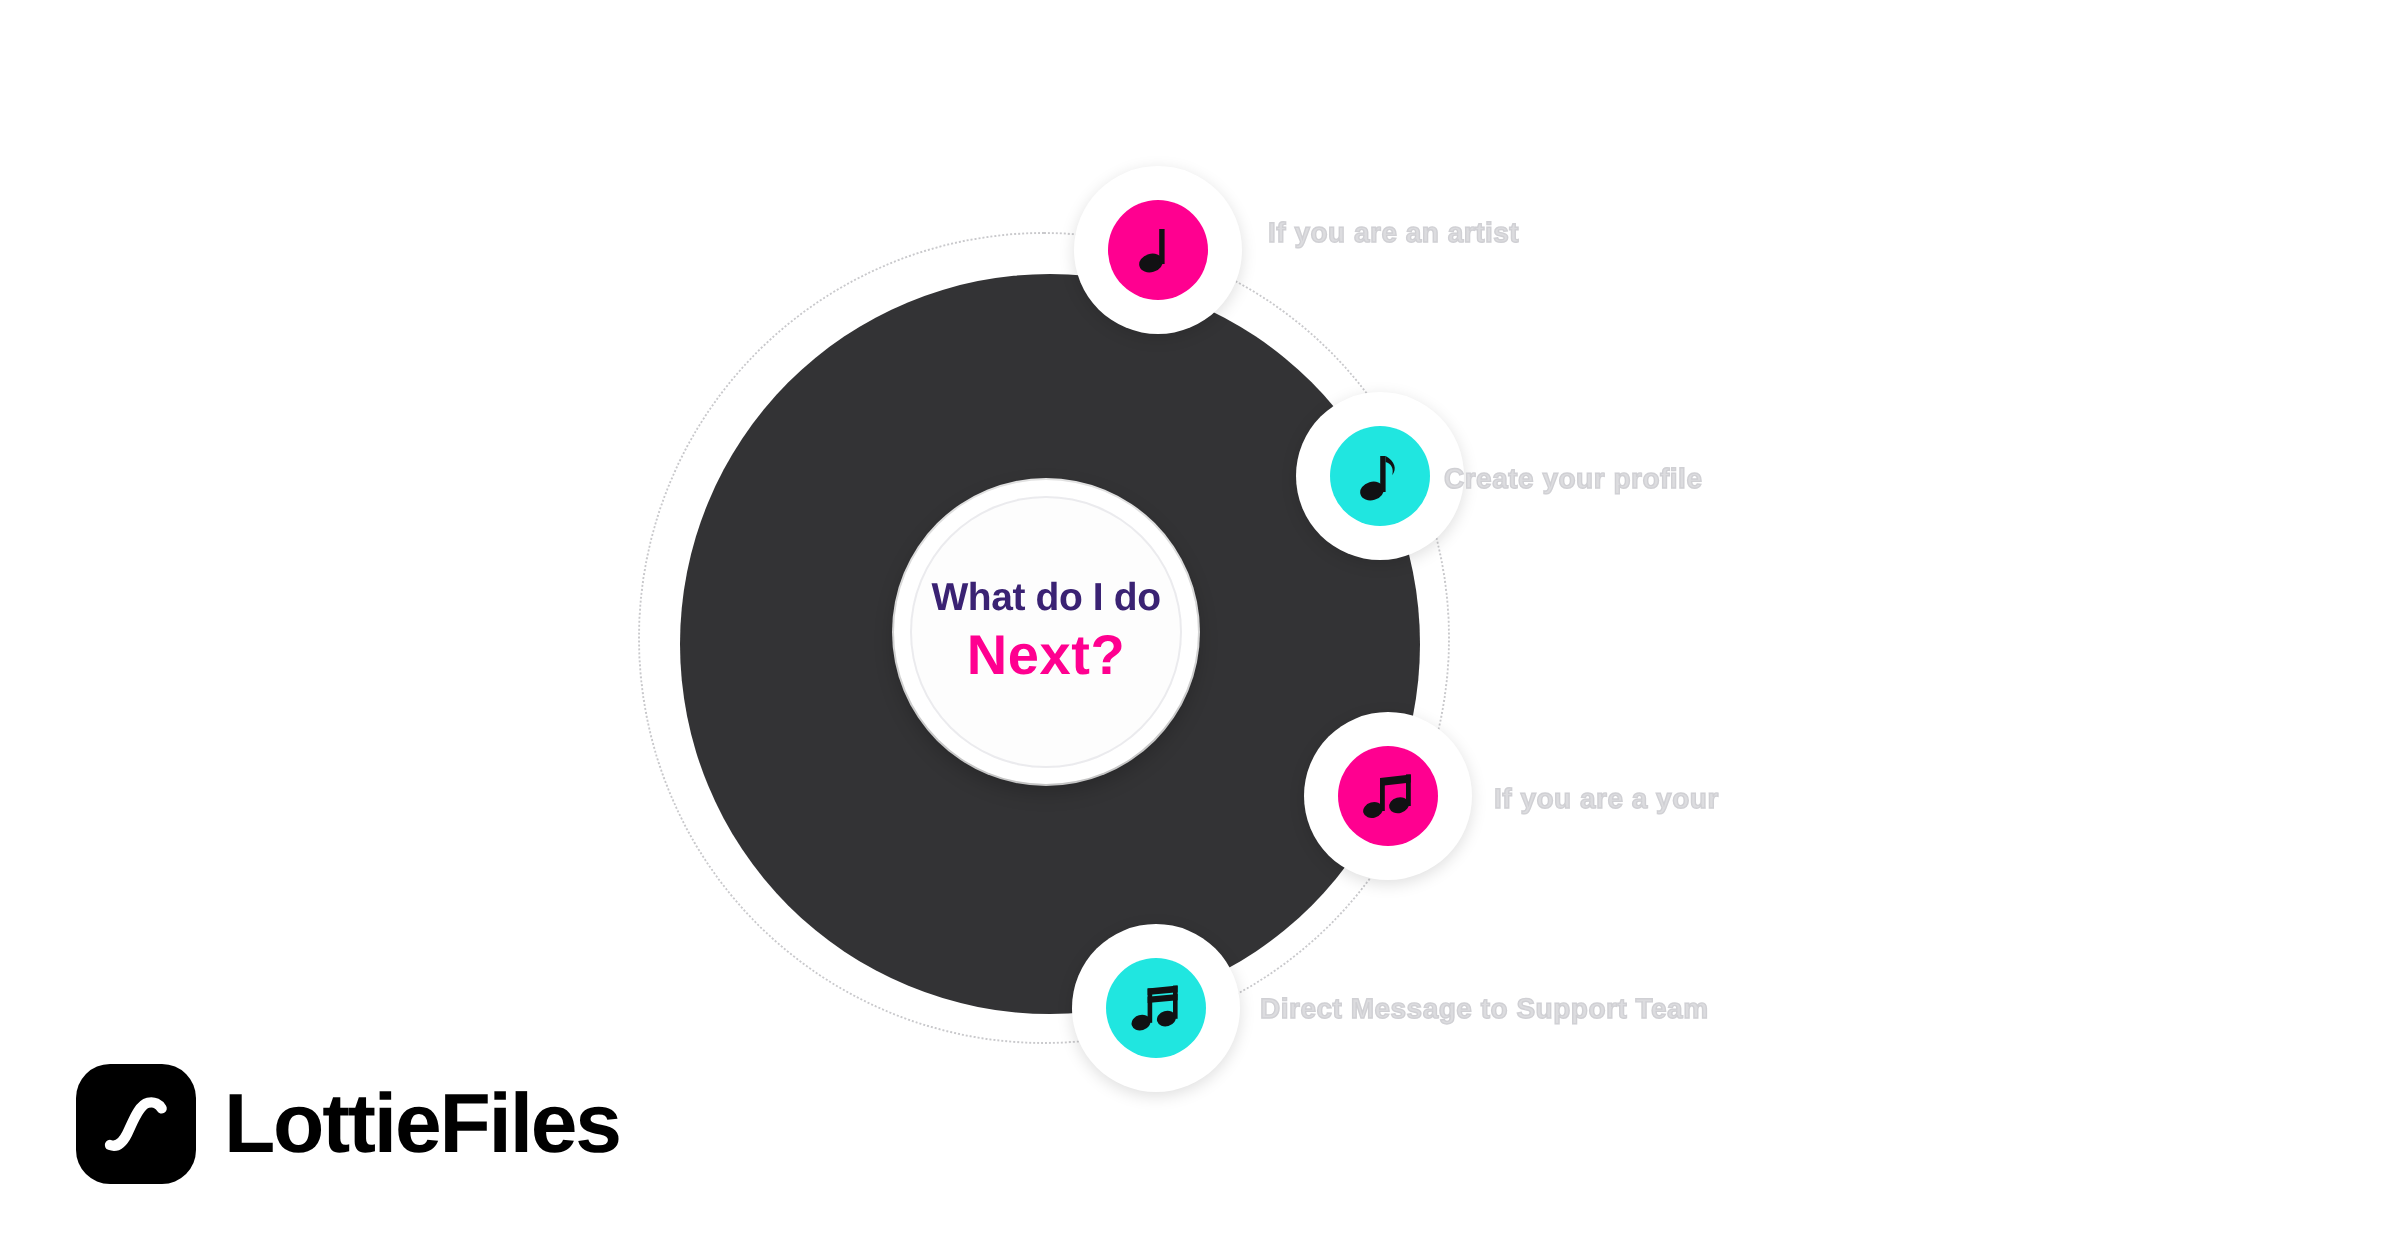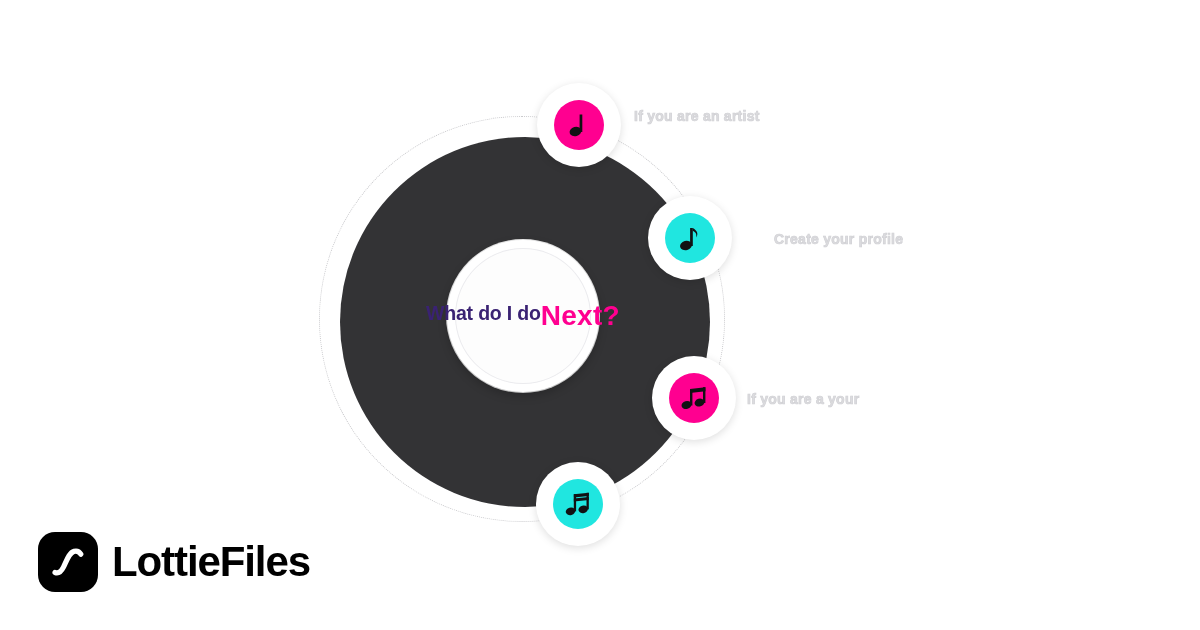--- a/index.html
+++ b/index.html
@@ -53,21 +53,21 @@
     left: 447px;
     top: 240px;
     width: 152px;
     height: 152px;
     border-radius: 50%;
     background: #ffffff;
     box-shadow:
       0 4px 10px rgba(0,0,0,0.22),
       0 0 0 1px rgba(255,255,255,0.9);
     display: flex;
-    flex-direction: row;
+    flex-direction: column;
     align-items: center;
     justify-content: center;
   }
   .center-hub::after {
     content: "";
     position: absolute;
     left: 8px;
     top: 8px;
     right: 8px;
     bottom: 8px;
@@ -127,21 +127,21 @@
   .node-label {
     position: absolute;
     font-size: 14px;
     font-weight: bold;
     color: #dcdcdf;
     letter-spacing: 0.25px;
     white-space: nowrap;
     -webkit-text-stroke: 0.7px #d0d0d4;
   }
   .label-1 { left: 634px; top: 108px; }
-  .label-2 { left: 774px; top: 231px; }
+  .label-2 { left: 722px; top: 231px; }
   .label-3 { left: 747px; top: 391px; }
   .label-4 { left: 630px; top: 496px; }
 
   
   #brand {
     position: absolute;
     left: 38px;
     top: 532px;
     display: flex;
     align-items: center;
@@ -225,20 +225,21 @@
           <path d="M8.8 3.2 L23.8 1.8 L23.8 5.1 L8.8 6.5 Z" fill="#111113"></path>
           <path d="M8.8 7.4 L23.8 6 L23.8 9.1 L8.8 10.5 Z" fill="#111113"></path>
         </svg>
       </span>
     </div>
   </div>
 
   <div class="node-label label-1">If you are an artist</div>
   <div class="node-label label-2">Create your profile</div>
   <div class="node-label label-3">If you are a your</div>
+  <div class="node-label label-4">Direct Message to Support Team</div>
 
 </div>
 
 <div id="brand">
   <div class="brand-mark">
     <svg width="40" height="40" viewBox="0 0 40 40" aria-hidden="true">
       <path d="M7 30.5 C10.5 31.8 13.2 29.6 15.6 24.8 C18.4 19.1 21.3 10.5 26 9.4 C29.2 8.6 31.6 10.2 32.8 12.2" stroke="#ffffff" stroke-width="5.2" stroke-linecap="round" fill="none"></path>
     </svg>
   </div>
   <div class="brand-name">LottieFiles</div>

